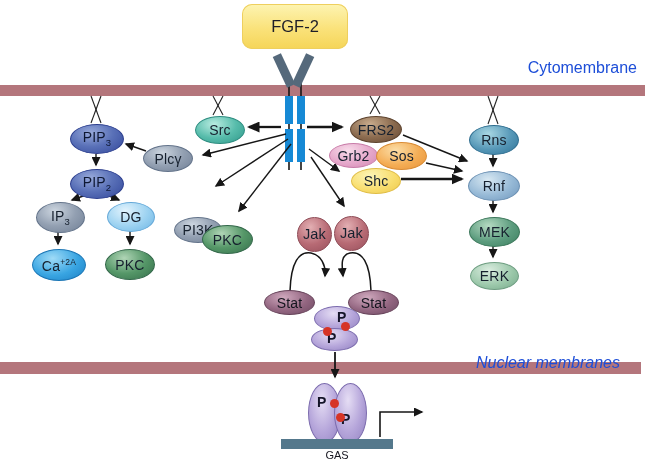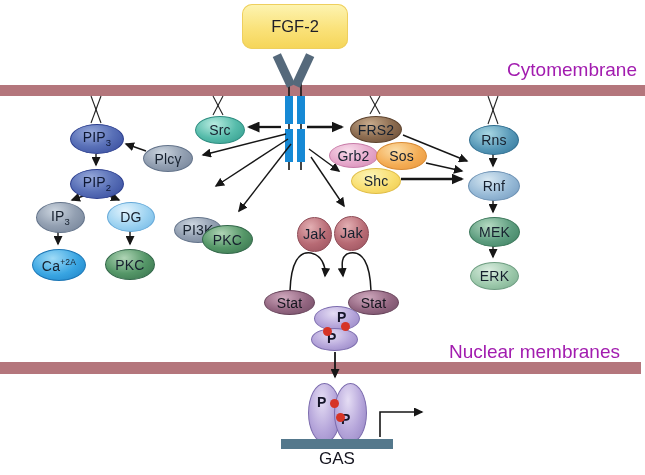--- a/index.html
+++ b/index.html
@@ -4,24 +4,24 @@
 <style>
   html,body { margin:0; padding:0; background:#fff; }
   .stage { position:relative; width:645px; height:475px; background:#ffffff;
            font-family:"Liberation Sans", sans-serif; overflow:hidden; }
 
   
   .membrane { position:absolute; background:#b4767c; }
   .membrane.cyto { left:0px; top:85px; width:645px; height:11px; }
   .membrane.nuclear { left:0px; top:362px; width:641px; height:12px; }
 
-  .side-label { position:absolute; font-size:19px; color:#a21caf; white-space:nowrap; }
+  .side-label { position:absolute; font-size:16px; color:#1d4ed8; white-space:nowrap; }
   .lab-cyto { right:8px; top:59px; }
-  .lab-nuc  { right:25px; top:341px; }
-  .lab-gas  { left:306px; top:449px; width:62px; text-align:center; font-size:17px; color:#15151f; }
+  .lab-nuc  { right:25px; top:354px;font-style:italic; }
+  .lab-gas  { left:306px; top:449px; width:62px; text-align:center; font-size:11px; color:#15151f; }
 
   
   .fgf2 { position:absolute; left:242px; top:4px; width:106px; height:45px; border-radius:10px;
           background:linear-gradient(180deg,#fdf4b2 0%, #fae27a 55%, #f5d558 100%);
           box-shadow: inset 0 0 0 1px #eecf5e;
           display:flex; align-items:center; justify-content:center;
           font-size:16.5px; color:#1e1e28; z-index:3; }
 
   svg.overlay { position:absolute; left:0; top:0; z-index:2; }
 

